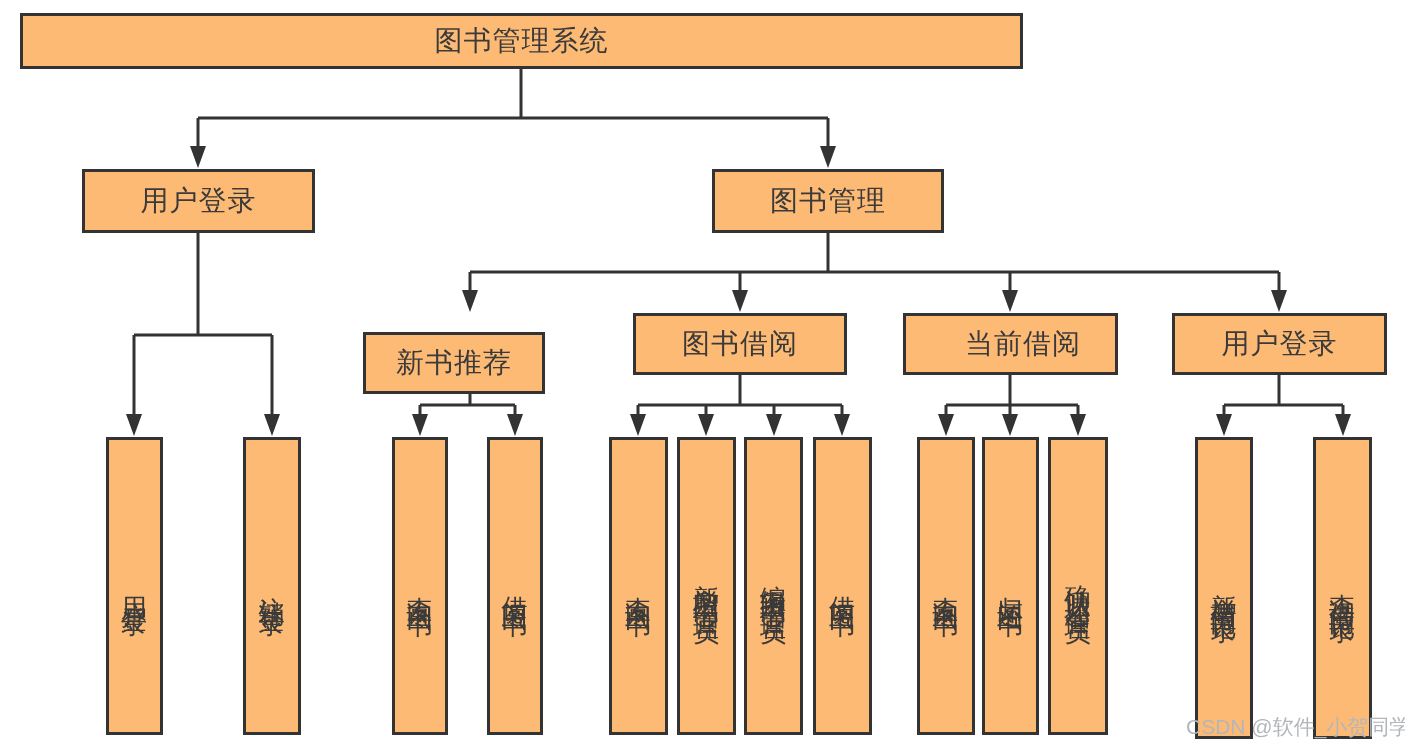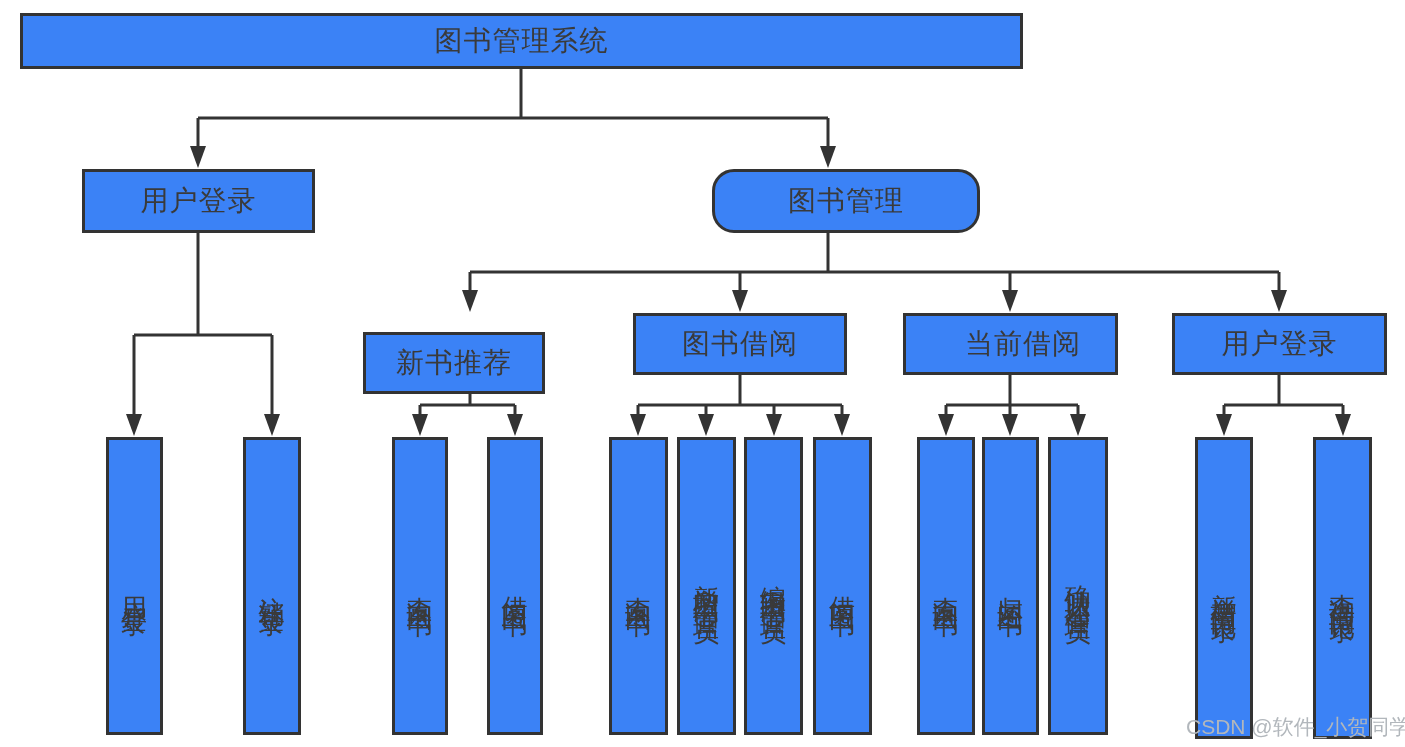--- a/index.html
+++ b/index.html
@@ -17,21 +17,21 @@
   }
   .connectors {
     position: absolute;
     left: 0;
     top: 0;
     z-index: 1;
   }
   .node {
     position: absolute;
     box-sizing: border-box;
-    background: #3b82f6;
+    background: #fdba74;
     border: 3px solid #333333;
     color: #3a3a3a;
     display: flex;
     align-items: center;
     justify-content: center;
     z-index: 2;
   }
   .h-node {
     font-size: 28px;
     letter-spacing: 1px;
@@ -125,21 +125,21 @@
       <polygon points="1002,414 1018,414 1010,436"></polygon>
       <polygon points="1070,414 1086,414 1078,436"></polygon>
       <polygon points="1216,414 1232,414 1224,436"></polygon>
       <polygon points="1335,414 1351,414 1343,436"></polygon>
     </g>
   </svg>
 
   <div class="node h-node" style="left:20px; top:13px; width:1003px; height:56px;">图书管理系统</div>
 
   <div class="node h-node" style="left:82px; top:169px; width:233px; height:64px;">用户登录</div>
-  <div class="node h-node" style="left:712px; top:169px; width:268px; height:64px;border-radius:22px;">图书管理</div>
+  <div class="node h-node" style="left:712px; top:169px; width:232px; height:64px;">图书管理</div>
 
   <div class="node h-node" style="left:363px; top:313px; width:182px; height:62px;margin-top:19px;">新书推荐</div>
   <div class="node h-node" style="left:633px; top:313px; width:214px; height:62px;text-align:right;">图书借阅</div>
   <div class="node h-node" style="left:903px; top:313px; width:215px; height:62px;padding-left:25px;">当前借阅</div>
   <div class="node h-node" style="left:1172px; top:313px; width:215px; height:62px;">用户登录</div>
 
   <div class="node leaf" style="left:106px; top:437px; width:57px; height:298px;">用户登录</div>
   <div class="node leaf" style="left:243px; top:437px; width:58px; height:298px;">注销登录</div>
 
   <div class="node leaf" style="left:392px; top:437px; width:56px; height:298px;">查询图书</div>

